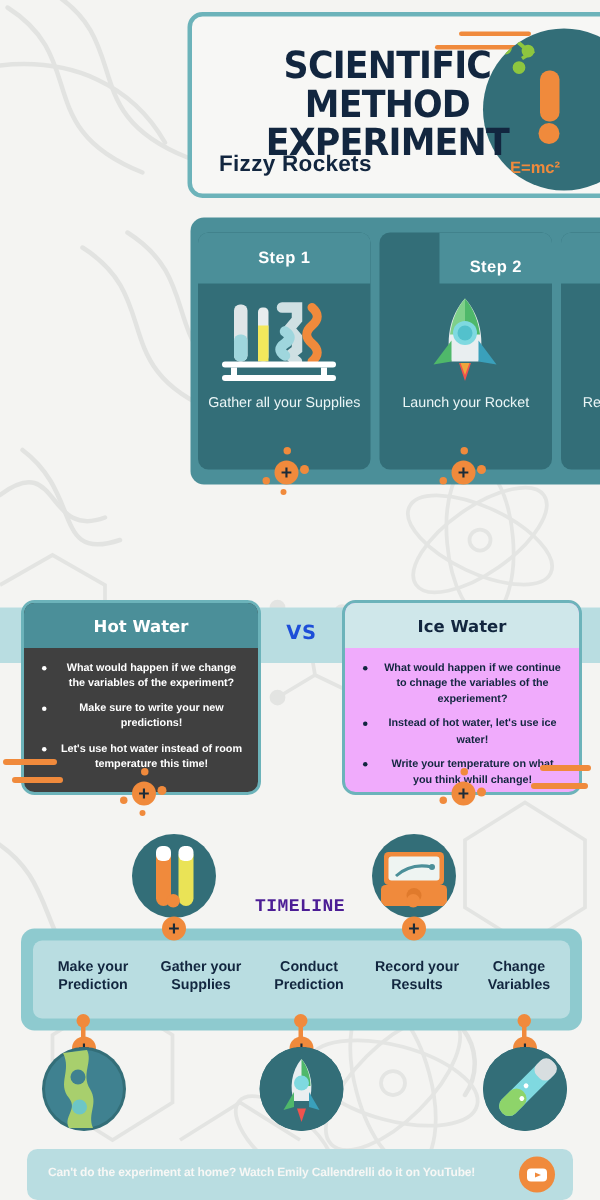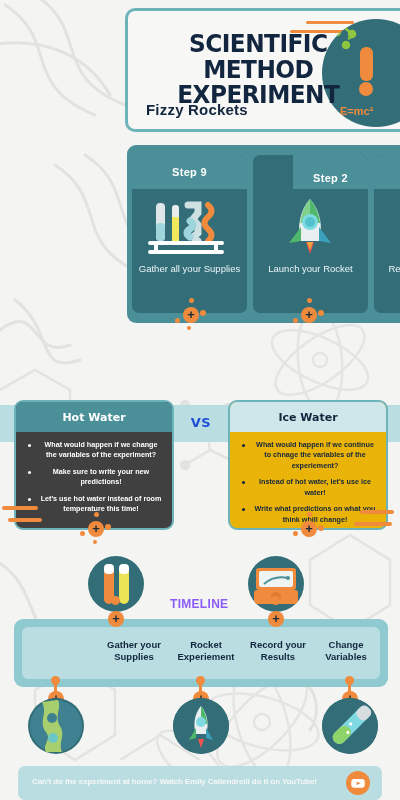--- a/index.html
+++ b/index.html
@@ -71,21 +71,21 @@
     left:186px; top:415px; width:30px; text-align:center;
     font-family:"DejaVu Sans", sans-serif;
     font-weight:bold; font-size:13px; color:#1d4ed8; letter-spacing:0.5px;
   }
   #hot-card {
     left:14px; top:400px; width:160px; height:130px;
     background:#404040; border:2.5px solid #6cb3ba; border-radius:9px; overflow:hidden;
   }
   #ice-card {
     left:228px; top:400px; width:160px; height:130px;
-    background:#eab308; border:2.5px solid #6cb3ba; border-radius:9px; overflow:hidden;
+    background:#f0abfc; border:2.5px solid #6cb3ba; border-radius:9px; overflow:hidden;
   }
   .cmp-head { height:30px; display:flex; align-items:center; justify-content:center; }
   #hot-card .cmp-head { background:#4b8f99; }
   #ice-card .cmp-head { background:#cfe7ea; }
   .cmp-head span { font-size:11px; font-weight:bold; font-family:"DejaVu Sans", sans-serif; }
   #hot-card .cmp-head span { color:#ffffff; }
   #ice-card .cmp-head span { color:#12263f; }
   .cmp-list { list-style:none; padding:8px 10px 0 10px; }
   .cmp-list li {
     position:relative; padding-left:14px; margin-bottom:6px;
@@ -96,22 +96,22 @@
     width:3px; height:3px; border-radius:50%;
   }
   #hot-card .cmp-list li { color:#ffffff; }
   #hot-card .cmp-list li::before { background:#ffffff; }
   #ice-card .cmp-list li { color:#12263f; }
   #ice-card .cmp-list li::before { background:#12263f; }
 
   
   #timeline-title {
     left:170px; top:597px; width:60px; text-align:left;
-    font-family:Liberation Sans, sans-serif;
-    font-size:12px; font-weight:bold; color:#8b5cf6; letter-spacing:0.3px;
+    font-family:Liberation Mono, monospace;
+    font-size:12px; font-weight:bold; color:#4c1d95; letter-spacing:0.3px;
   }
   #timeline-bar {
     left:14px; top:619px; width:374px; height:68px;
     background:#8ecacf; border-radius:9px;
   }
   #timeline-inner {
     position:absolute; left:8px; top:8px; right:8px; height:52px;
     background:#b9dde1; border-radius:6px;
   }
   .tl-step {
@@ -214,21 +214,21 @@
     </svg>
   </div>
   <div id="header-title">SCIENTIFIC METHOD EXPERIMENT</div>
   <div id="header-subtitle">Fizzy Rockets</div>
 </div>
 
 <div class="layer" id="steps-panel">
 
   <div class="step-card" style="left:5px;">
     <div class="card-head">
-      <span>Step 9</span>
+      <span>Step 1</span>
     </div>
     <svg class="step-art" viewBox="0 0 115 64">
       <rect x="24" y="8" width="9" height="38" rx="4" fill="#dfe6e8"></rect>
       <rect x="24" y="28" width="9" height="18" rx="4" fill="#9fd6dd"></rect>
       <rect x="40" y="10" width="7" height="36" rx="3" fill="#e8edee"></rect>
       <rect x="40" y="22" width="7" height="24" fill="#f2e85c"></rect>
       <path d="M56 10 h10 v8 l-5 6 5 6 v8 l-5 4 5 4" stroke="#cfe0e3" stroke-width="7" fill="none" stroke-linecap="round"></path>
       <path d="M58 26 q6 4 0 8 q-6 4 0 8" stroke="#9fd6dd" stroke-width="7" fill="none" stroke-linecap="round"></path>
       <path d="M76 10 q7 6 0 12 q-7 6 0 12 q7 6 0 12" stroke="#f08a3c" stroke-width="6" fill="none" stroke-linecap="round"></path>
       <rect x="16" y="46" width="76" height="4" rx="2" fill="#ffffff"></rect>
@@ -301,21 +301,21 @@
   </ul>
 </div>
 
 <div class="layer" id="ice-card">
   <div class="cmp-head">
     <span>Ice Water</span>
   </div>
   <ul class="cmp-list">
     <li>What would happen if we continue to chnage the variables of the experiement?</li>
     <li>Instead of hot water, let's use ice water!</li>
-    <li>Write what predictions on what you think whill change!</li>
+    <li>Write your temperature on what you think whill change!</li>
   </ul>
 </div>
 
 <div class="dash-deco" style="left:2px; top:506px; width:36px;"></div>
 <div class="dash-deco" style="left:8px; top:518px; width:34px;"></div>
 <div class="dash-deco" style="left:360px; top:510px; width:34px;"></div>
 <div class="dash-deco" style="left:354px; top:522px; width:38px;"></div>
 
 <div class="node" style="left:85px; top:518px;">
   <div class="dot-main"></div>
@@ -357,22 +357,23 @@
 </div>
 <div class="stem" style="left:274px; top:600px; height:24px;"></div>
 <div class="node-sm" style="left:271px; top:596px;"></div>
 <div class="node" style="left:265px; top:608px;">
   <div class="dot-main"></div>
 </div>
 
 <div class="layer" id="timeline-title">TIMELINE</div>
 <div class="layer" id="timeline-bar">
   <div id="timeline-inner">
+    <div class="tl-step" style="left:4px;">Make your Prediction</div>
     <div class="tl-step" style="left:76px;">Gather your Supplies</div>
-    <div class="tl-step" style="left:148px;">Rocket Experiement</div>
+    <div class="tl-step" style="left:148px;">Conduct Prediction</div>
     <div class="tl-step" style="left:220px;">Record your Results</div>
     <div class="tl-step" style="left:288px;">Change Variables</div>
   </div>
 </div>
 
 <div class="node-sm" style="left:51px; top:676px;"></div>
 <div class="stem" style="left:54px; top:680px; height:16px;"></div>
 <div class="node" style="left:45px; top:688px;">
   <div class="dot-main"></div>
 </div>

